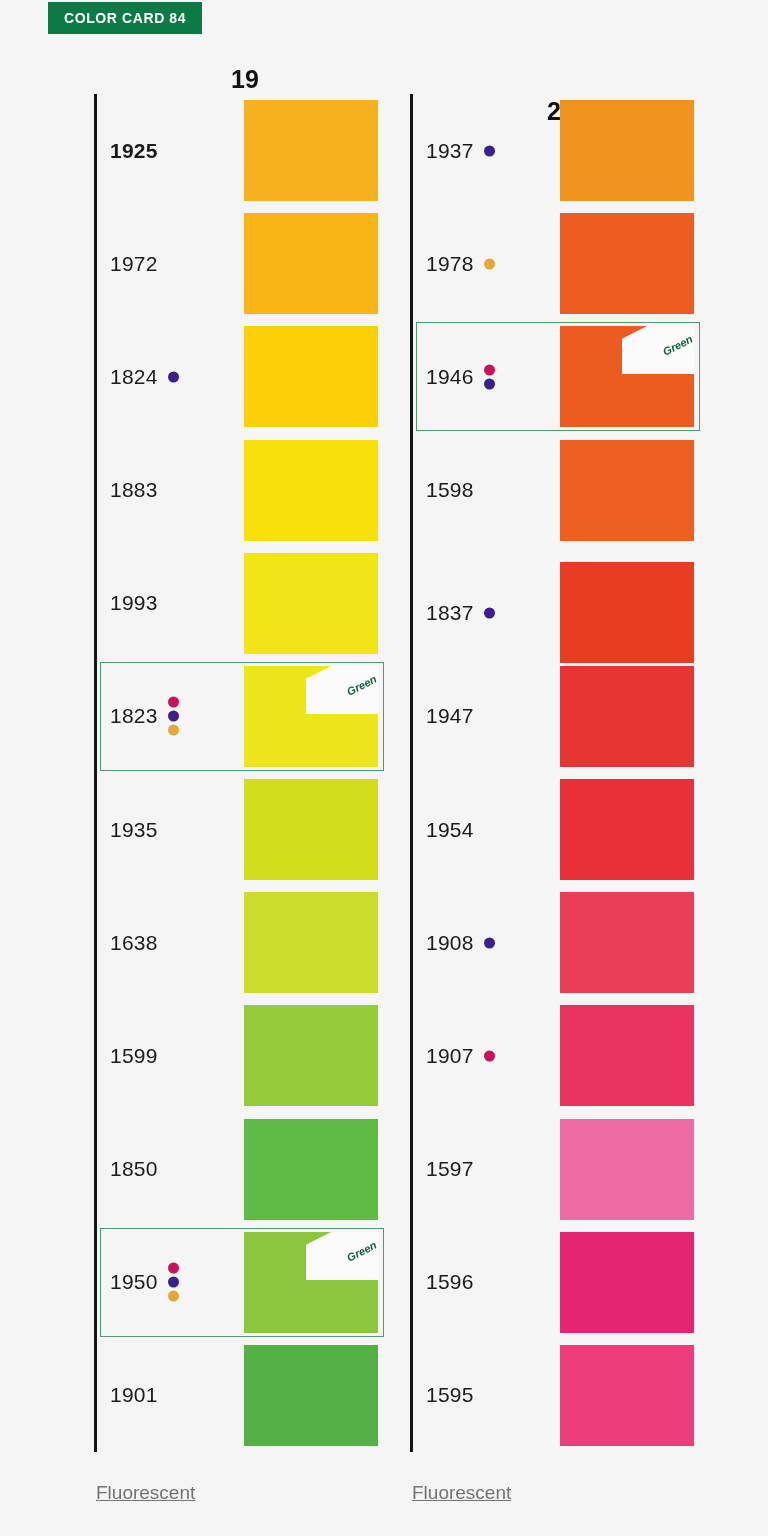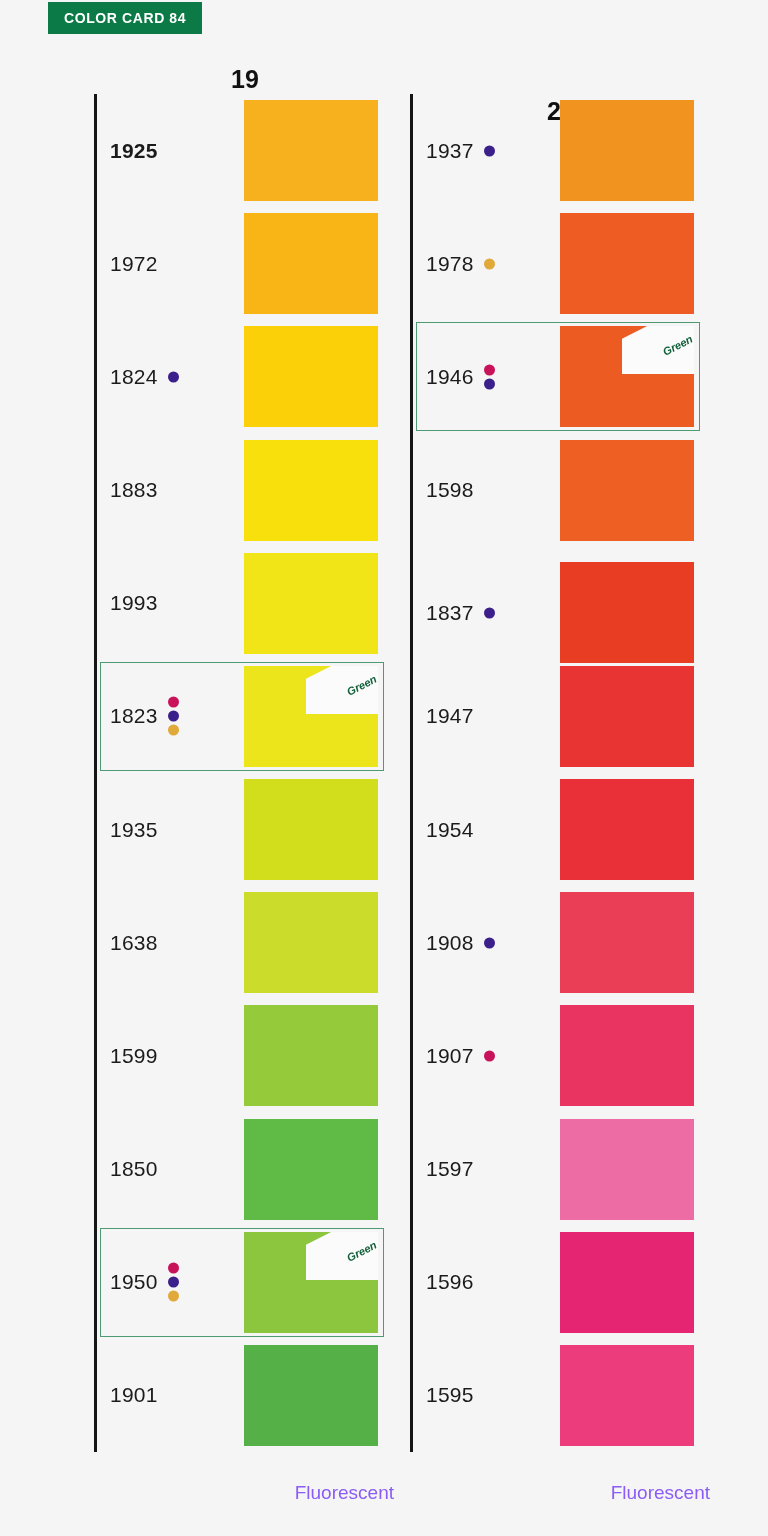--- a/index.html
+++ b/index.html
@@ -171,25 +171,26 @@
     border: 1.5px solid #4e9b73;
     box-sizing: border-box;
     pointer-events: none;
   }
 
   .footer-label {
     position: absolute;
     top: 1418px;
     left: 0;
     width: 316px;
-    text-align: right;
+    text-align: left;
     font-size: 19px;
-    color: #8b5cf6;
+    color: #737373;
     padding-left: 18px;
     box-sizing: border-box;
+    text-decoration: underline;
   }
 </style>
 </head>
 <body>
 
 <div id="badge">
   <span>COLOR CARD 84</span>
 </div>
 
 <div id="chart">

